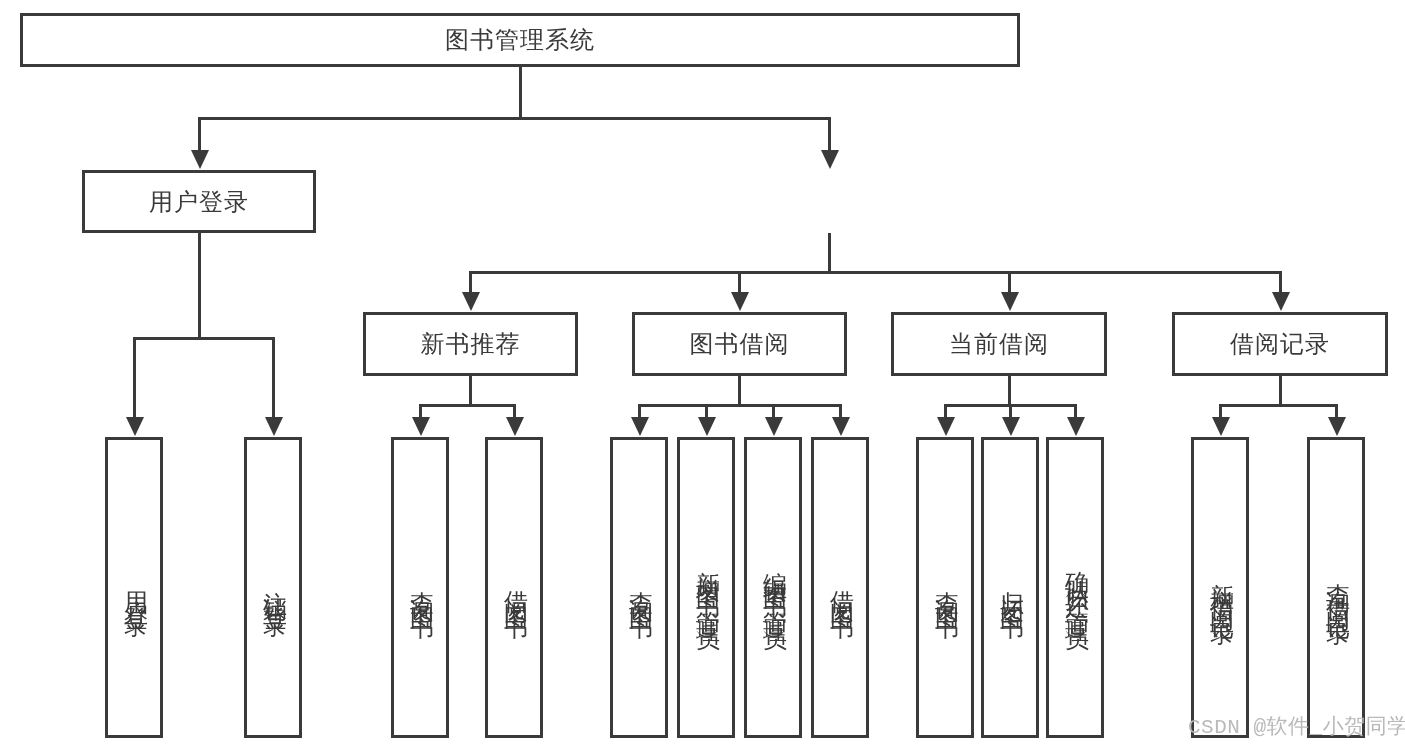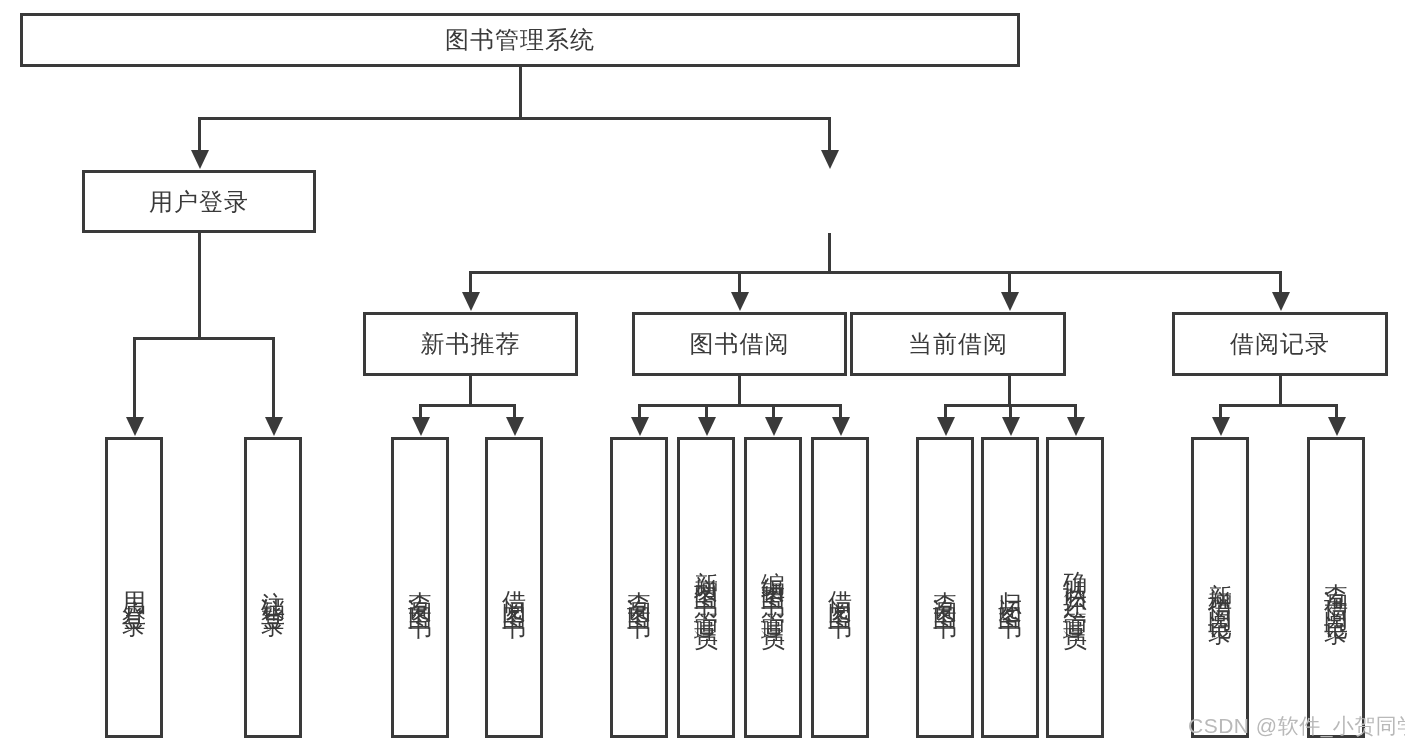--- a/index.html
+++ b/index.html
@@ -2,21 +2,21 @@
 <html><head>
 <meta charset="utf-8">
 <style>
   html, body { margin: 0; padding: 0; background: #ffffff; }
   #canvas {
     position: relative;
     width: 1405px;
     height: 747px;
     background: #ffffff;
     overflow: hidden;
-    font-family: Liberation Sans, sans-serif;
+    font-family: Liberation Mono, monospace;
     --line: #3a3a3a;
   }
   .box {
     position: absolute;
     box-sizing: border-box;
     border: 3px solid var(--line);
     background: #ffffff;
     display: flex;
     align-items: center;
     justify-content: center;
@@ -112,21 +112,21 @@
   <div class="arrow" style="left:738px; top:274px; height:18px;"></div>
   <div class="arrow" style="left:1008px; top:274px; height:18px;"></div>
   <div class="arrow" style="left:1279px; top:274px; height:18px;"></div>
 
   <div class="box" style="left:632px; top:312px; width:215px; height:64px;">
     <span>图书借阅</span>
   </div>
   <div class="box" style="left:363px; top:312px; width:215px; height:64px;">
     <span>新书推荐</span>
   </div>
-  <div class="box" style="left:850px; top:312px; width:216px; height:64px;">
+  <div class="box" style="left:891px; top:312px; width:216px; height:64px;">
     <span>当前借阅</span>
   </div>
   <div class="box" style="left:1172px; top:312px; width:216px; height:64px;">
     <span>借阅记录</span>
   </div>
 
   <div class="vline" style="left:469px; top:376px; height:31px;"></div>
   <div class="hline" style="left:419px; top:404px; width:97px;"></div>
   <div class="arrow" style="left:419px; top:407px; height:10px;"></div>
   <div class="arrow" style="left:513px; top:407px; height:10px;"></div>

